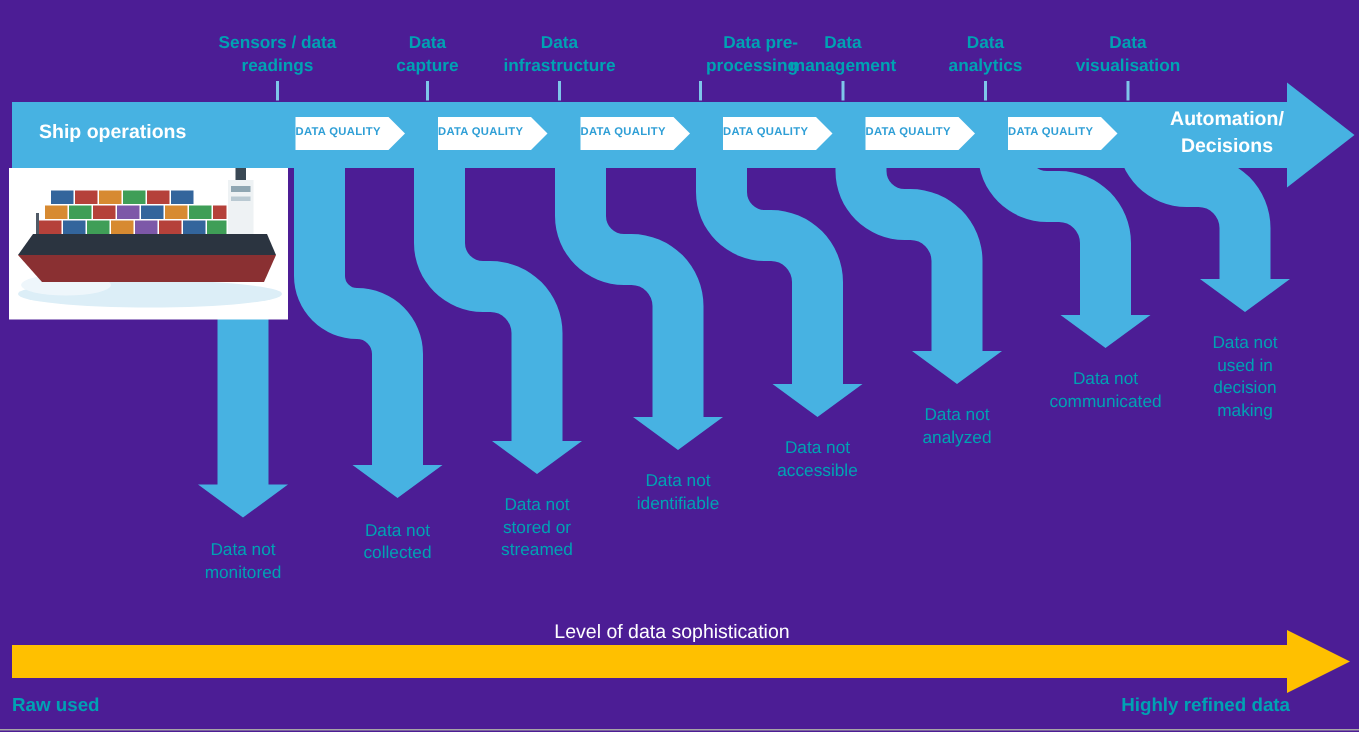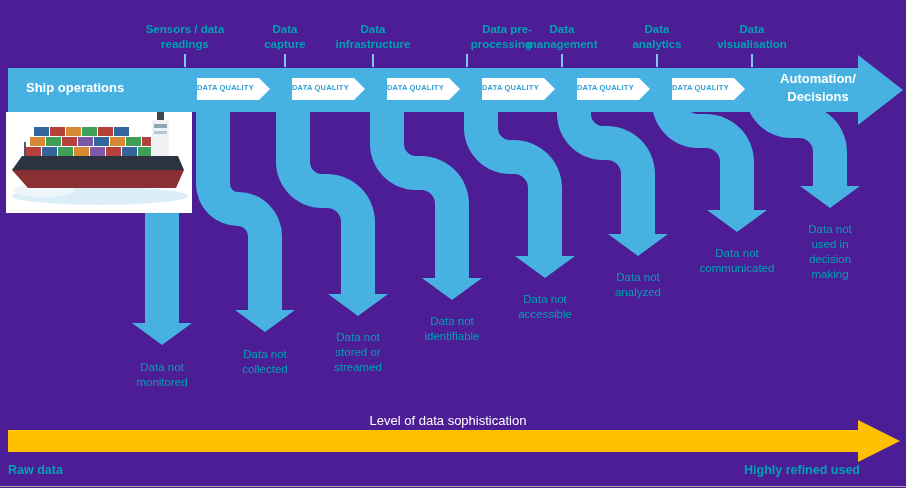--- a/index.html
+++ b/index.html
@@ -152,17 +152,17 @@
   <div class="txt fail-label" style="left:576px;top:270px;">Data not
 analyzed</div>
   <div class="txt fail-label" style="left:675px;top:246px;">Data not
 communicated</div>
   <div class="txt fail-label" style="left:768px;top:222px;">Data not
 used in
 decision
 making</div>
 
   <div class="txt soph-label">Level of data sophistication</div>
-  <div class="txt raw-label">Raw data</div>
-  <div class="txt refined-label">Highly refined used</div>
+  <div class="txt raw-label">Raw used</div>
+  <div class="txt refined-label">Highly refined data</div>
 
   <div class="bottom-rule"></div>
 </div>
 
 </body></html>

